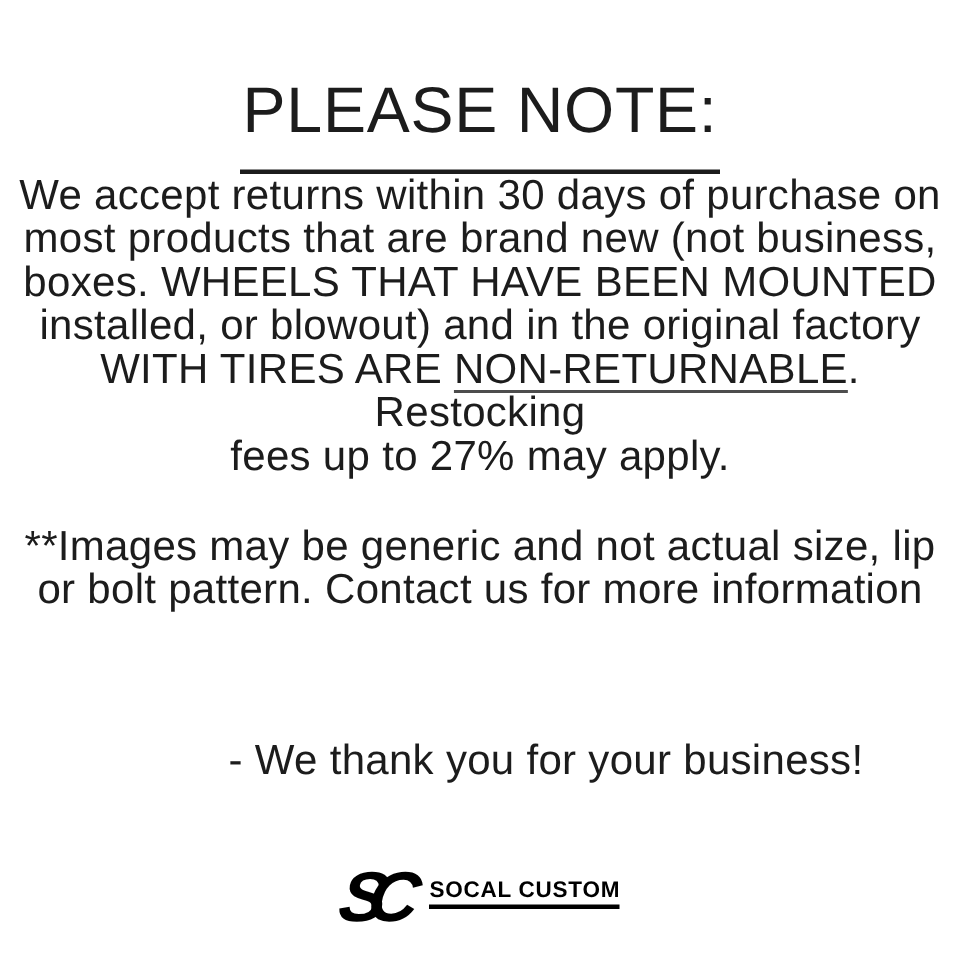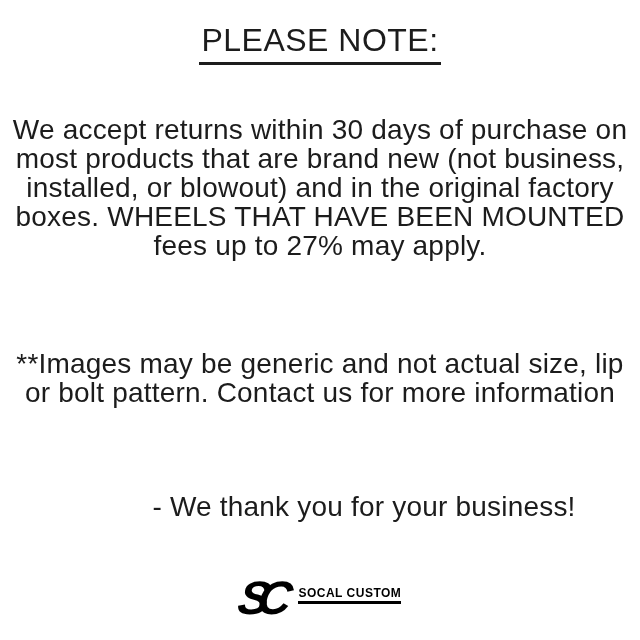--- a/index.html
+++ b/index.html
@@ -12,26 +12,27 @@
     overflow: hidden;
   }
   .canvas { position: absolute; inset: 0; width: 640px; height: 640px; }
 
   .title-wrap {
     position: absolute; top: 24px; left: 0; width: 640px;
     text-align: center;
   }
   .title {
     display: inline-block;
-    font-size: 32px;
+    font-size: 43px;
     font-weight: 500;
     letter-spacing: 0.5px;
     line-height: 1.05;
     border-bottom: 3px solid #1c1c1c;
-    padding: 0 2px 4px 2px;
+    padding: 0 2px 16px 2px;
+    margin-top: 28px;
   }
 
   .para {
     position: absolute; left: 0; width: 640px;
     text-align: center;
     font-size: 28px;
     line-height: 29px;
     letter-spacing: 0.2px;
   }
   .p1 { top: 115px; }
@@ -60,21 +61,21 @@
     transform: skewX(-10deg);
     padding-right: 0.34em;
     margin-top: 2px;
   }
   .logo-text {
     display: flex; flex-direction: column; align-items: stretch;
     margin-left: 3px;
   }
   .logo-top {
     font-weight: bold;
-    font-size: 12px;
+    font-size: 15px;
     line-height: 1;
     letter-spacing: 0.5px;
     white-space: nowrap;
     text-align: left;
   }
   .logo-rule {
     height: 3px;
     background: #000000;
     margin: 2px 0 2px 0;
   }
@@ -92,22 +93,23 @@
 
 <div class="canvas">
 
   <div class="title-wrap">
     <span class="title">PLEASE NOTE:</span>
   </div>
 
   <div class="para p1">
     <div class="line">We accept returns within 30 days of purchase on</div>
     <div class="line">most products that are brand new (not business,</div>
+    <div class="line">boxes. WHEELS THAT HAVE BEEN MOUNTED</div>
     <div class="line">installed, or blowout) and in the original factory</div>
-    <div class="line">boxes. WHEELS THAT HAVE BEEN MOUNTED</div>
+    <div class="line"><span>WITH TIRES ARE </span><span class="u">NON-RETURNABLE</span><span>. Restocking</span></div>
     <div class="line">fees up to 27% may apply.</div>
   </div>
 
   <div class="para p2">
     <div class="line">**Images may be generic and not actual size, lip</div>
     <div class="line">or bolt pattern. Contact us for more information</div>
   </div>
 
   <div class="para closing">
     <div class="line">- We thank you for your business!</div>

